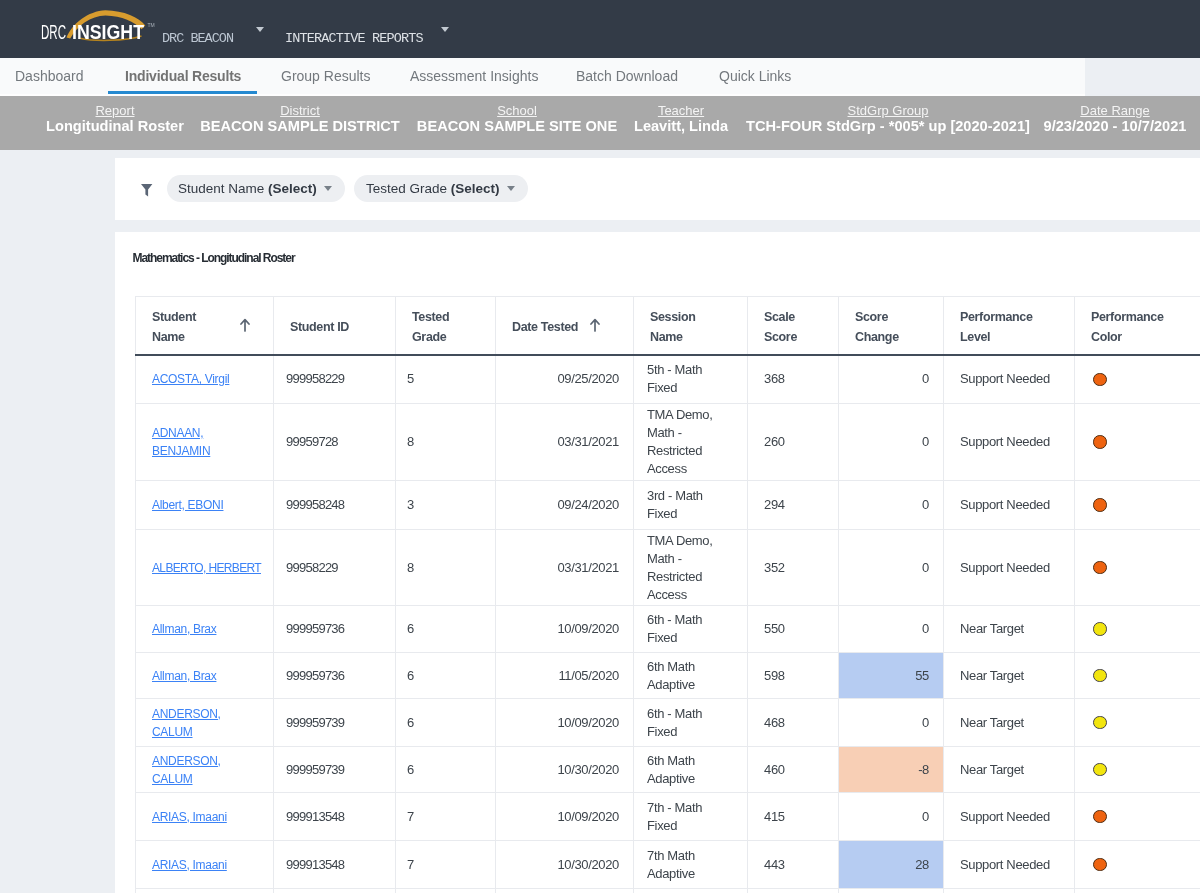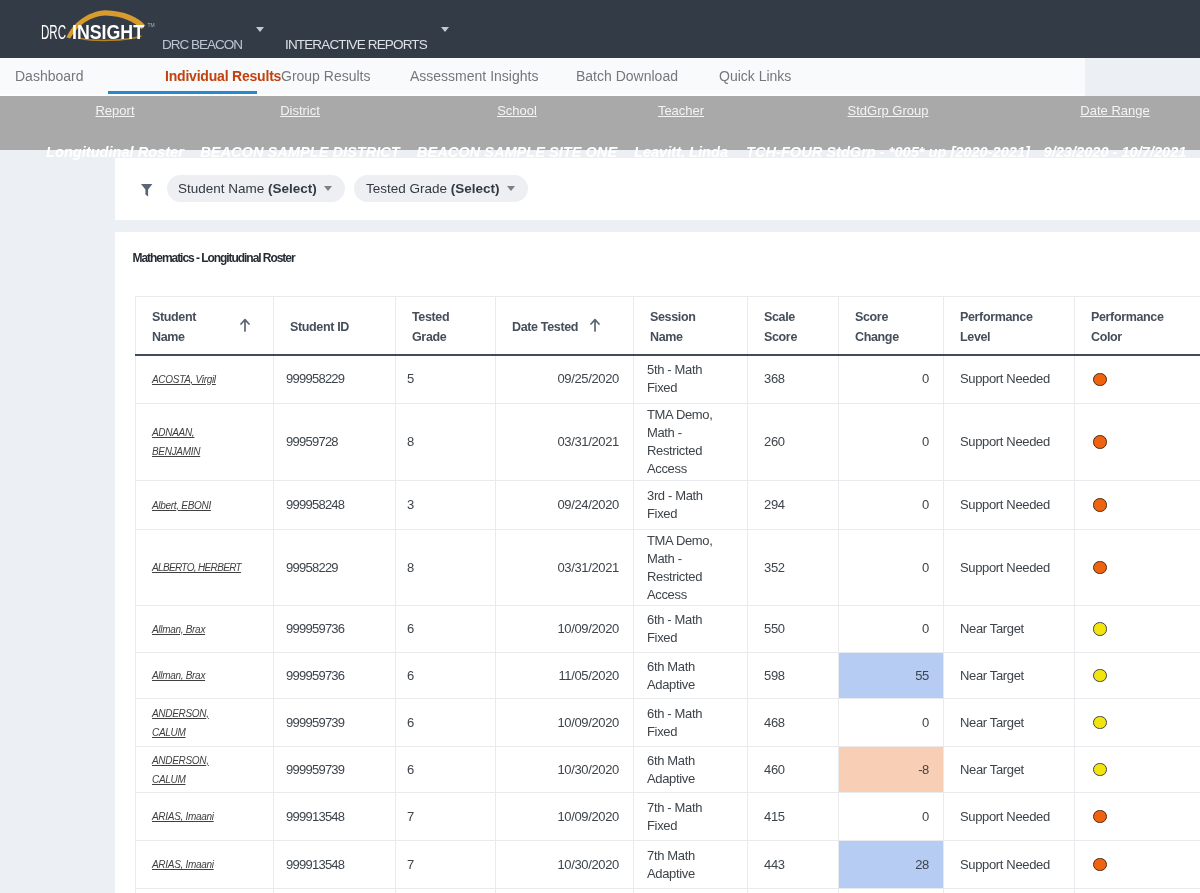--- a/index.html
+++ b/index.html
@@ -2,39 +2,39 @@
 <html><head>
 <meta charset="utf-8">
 <style>
 * { margin:0; padding:0; box-sizing:border-box; }
 html,body { width:1200px; height:893px; overflow:hidden; }
 body { font-family:"Liberation Sans", sans-serif; background:#eceff3; position:relative; }
 #app { position:absolute; left:0; top:0; width:1200px; height:893px; overflow:hidden; }
 
 
 .topbar { position:absolute; left:0; top:0; width:1200px; height:58px; background:#333b47;text-align:center; }
-.topbar .navitem { position:absolute; top:16px; height:58px; line-height:58px; white-space:nowrap; }
+.topbar .navitem { position:absolute; top:10px; height:58px; line-height:58px; white-space:nowrap;font-family:Liberation Mono, monospace; }
 #beacon { left:162px; font-size:13.5px; color:#bcc6d2; letter-spacing:-1.0px; }
 #ireports { left:285px; font-size:13.5px; color:#dde1e6; letter-spacing:-0.85px; }
 .caret { position:absolute; width:0; height:0; border-left:4.6px solid transparent; border-right:4.6px solid transparent; border-top:5.3px solid #c2c9d1; }
 #caret1 { left:256px; top:26.5px; }
 #caret2 { left:441px; top:26.5px; }
 
 
 .tabs { position:absolute; left:0; top:58px; width:1085px; height:38px; background:#f9fafb; border-bottom:0; }
 .tabs:after { content:""; position:absolute; left:0; bottom:0; width:100%; height:2px; background:#fefefe; }
 .tab { position:absolute; top:0; height:37px; line-height:37px; font-size:14px; color:#73787d; white-space:nowrap; }
-.tab.active { color:#c2410c; font-weight:bold; letter-spacing:-0.2px;margin-left:40px; }
+.tab.active { color:#737373; font-weight:bold; letter-spacing:-0.2px; }
 #underline { position:absolute; left:108px; top:91px; width:149px; height:3px; background:#2589d0; }
 
 
 .graybar { position:absolute; left:0; top:96px; width:1200px; height:54px; background:#a9a9a9; }
 .gcol { position:absolute; top:0; transform:translateX(-50%); text-align:center; white-space:nowrap; }
 .gcol .glabel { display:block; margin-top:7px; font-size:13px; color:#f4f4f4; text-decoration:underline; }
-.gcol .gval { display:block; margin-top:26px; font-size:14.6px; font-weight:bold; color:#ffffff;font-style:italic; }
+.gcol .gval { display:block; margin-top:0; font-size:14.6px; font-weight:bold; color:#ffffff; }
 
 
 .filtercard { position:absolute; left:115px; top:158px; width:1085px; height:62px; background:#ffffff; }
 .pill { position:absolute; top:17px; height:27px; background:#edeff2; border-radius:13.5px; font-size:13.5px; color:#333a44; line-height:27px; white-space:nowrap; }
 .pill b { font-weight:bold; }
 .pill .pcaret { display:inline-block; width:0; height:0; border-left:4.5px solid transparent; border-right:4.5px solid transparent; border-top:5px solid #788089; margin-left:7px; vertical-align:middle; margin-top:-2px; }
 
 
 .tablecard { position:absolute; left:115px; top:232px; width:1085px; height:661px; background:#ffffff; overflow:hidden; }
 h1.title { position:absolute; left:17.5px; top:19px; font-size:12px; font-weight:bold; color:#262c33; letter-spacing:-1.05px; }
@@ -49,21 +49,21 @@
 table.grid col.c7 { width:105px; }
 table.grid col.c8 { width:131px; }
 table.grid col.c9 { width:151px; }
 table.grid th, table.grid td { border:1px solid #e8eaee; font-weight:normal; text-align:left; vertical-align:middle; padding:0 14px 0 16px; font-size:13px; color:#3d444b; }
 table.grid th { height:58px; font-weight:bold; color:#454e5a; font-size:12.5px; letter-spacing:-0.35px; line-height:20.5px; position:relative; border-bottom:2px solid #414c5a; padding-top:4px; }
 table.grid td { line-height:18px; letter-spacing:-0.35px; }
 table.grid td.num { text-align:right; letter-spacing:-0.35px; }
 table.grid td.id { letter-spacing:-0.75px; padding-left:12px; }
 table.grid td.gr { padding-left:11px; }
 table.grid td.sess { padding-left:13px; }
-a.slink { color:#404040; text-decoration:underline; font-size:10px; letter-spacing:-0.3px;font-style:italic; }
+a.slink { color:#3b82f6; text-decoration:underline; font-size:12px; letter-spacing:-0.3px; }
 .sorticon { position:absolute; top:50%; transform:translateY(-50%); }
 td.hl-up { background:#b6ccf2; }
 td.hl-dn { background:#f8cfb5; }
 .dot { display:inline-block; width:13.5px; height:13.5px; border-radius:50%; vertical-align:middle; margin-left:2px; margin-top:-1px; }
 .dot.orange { background:#ee6310; border:1px solid #4f2d12; }
 .dot.yellow { background:#f2e50e; border:1px solid #44424a; }
 </style>
 </head>
 <body>
 <div id="app">

